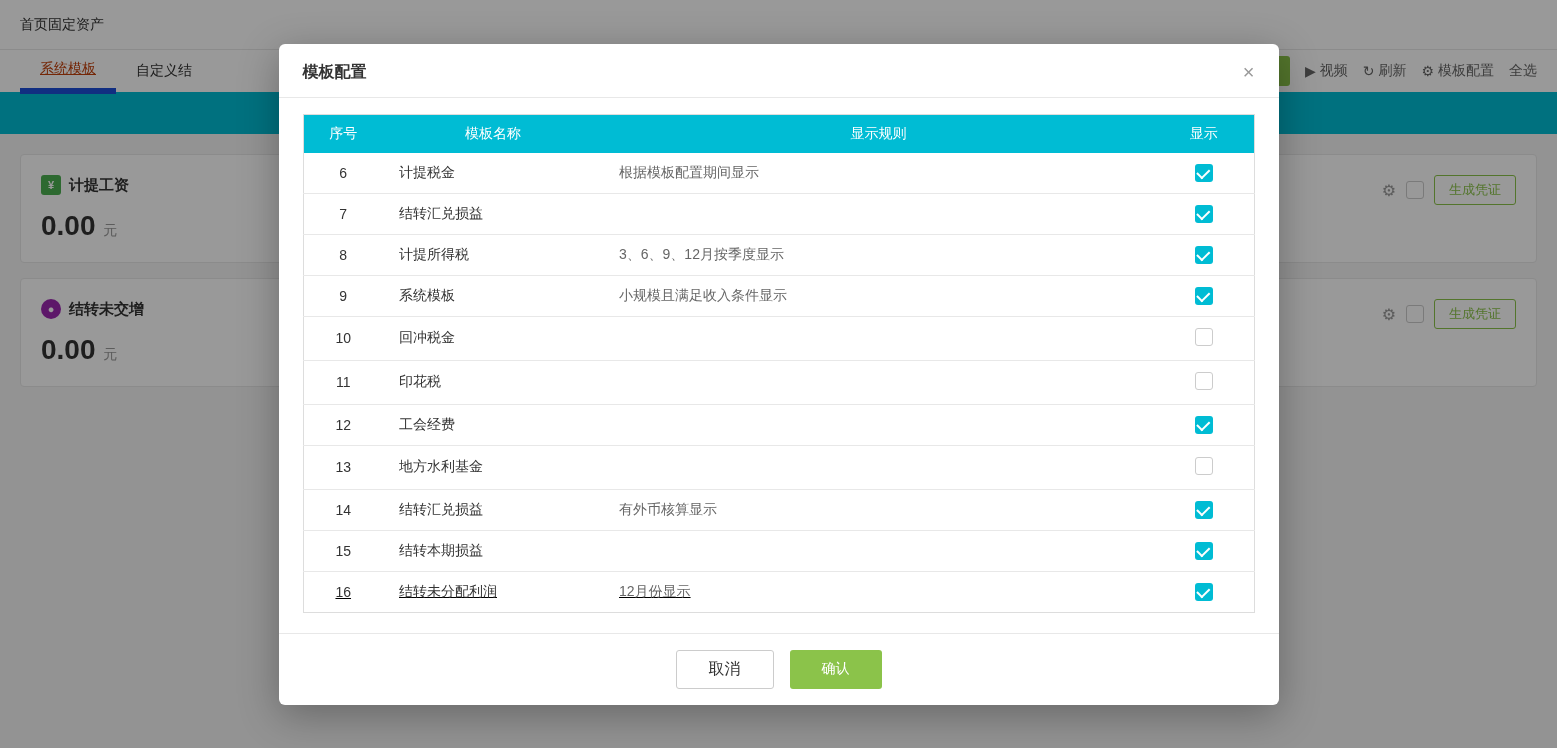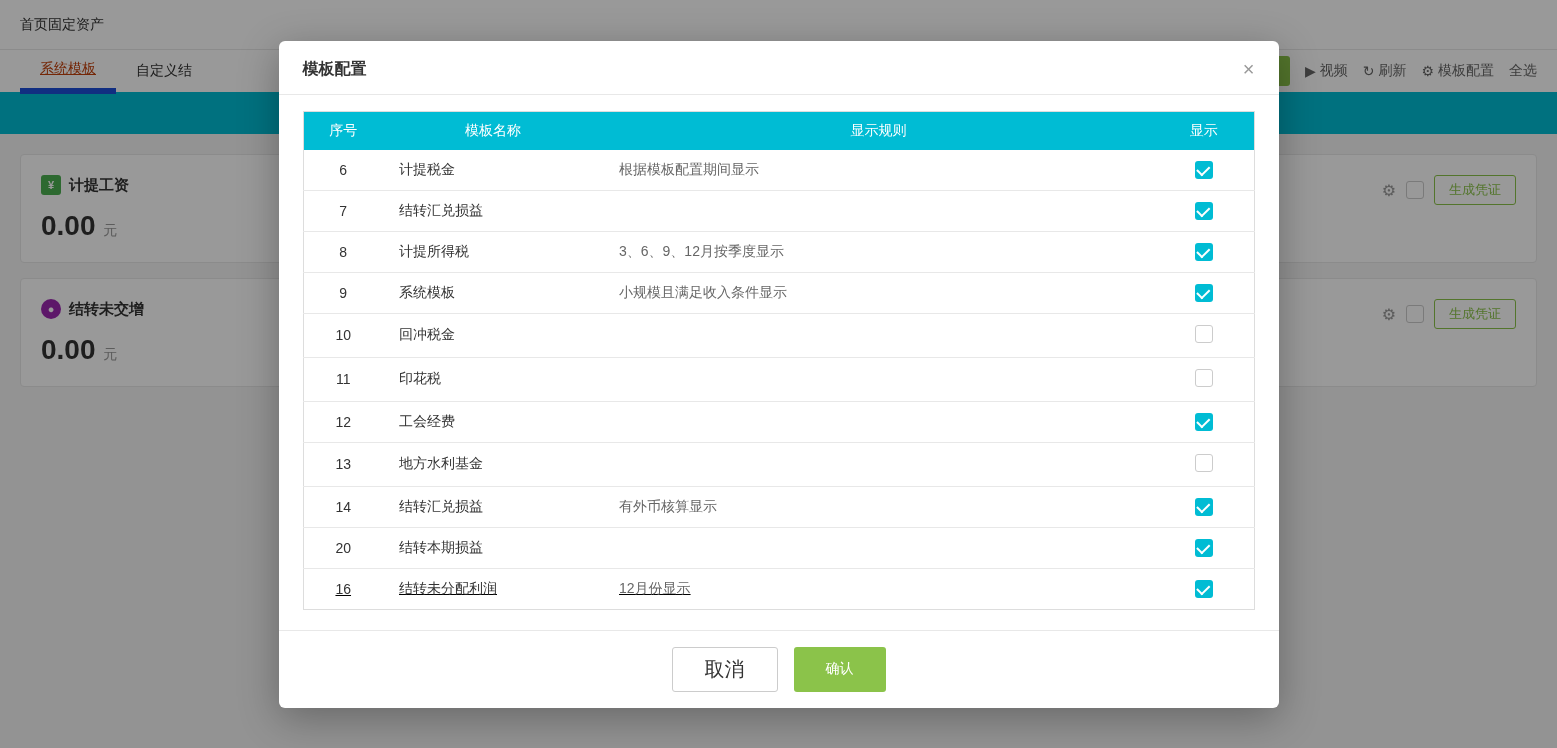--- a/index.html
+++ b/index.html
@@ -332,21 +332,21 @@
       border-top: 1px solid #e8e8e8;
     }
 
     .btn-cancel {
       border: 1px solid #ccc;
       background: #fff;
       color: #333;
       padding: 8px 32px;
       border-radius: 3px;
       cursor: pointer;
-      font-size: 20px;
+      font-size: 16px;
       min-width: 90px;
     }
 
     .btn-confirm {
       background: #8bc34a;
       color: #fff;
       border: none;
       padding: 8px 32px;
       border-radius: 3px;
       cursor: pointer;
@@ -492,21 +492,21 @@
                 <td></td>
                 <td style="text-align: center;"><span class="checkbox-unchecked"></span></td>
               </tr>
               <tr>
                 <td>14</td>
                 <td>结转汇兑损益</td>
                 <td>有外币核算显示</td>
                 <td style="text-align: center;"><span class="checkbox-checked"></span></td>
               </tr>
               <tr>
-                <td>20</td>
+                <td>15</td>
                 <td>结转本期损益</td>
                 <td></td>
                 <td style="text-align: center;"><span class="checkbox-checked"></span></td>
               </tr>
               <tr>
                 <td>16</td>
                 <td>结转未分配利润</td>
                 <td>12月份显示</td>
                 <td style="text-align: center;"><span class="checkbox-checked"></span></td>
               </tr>

